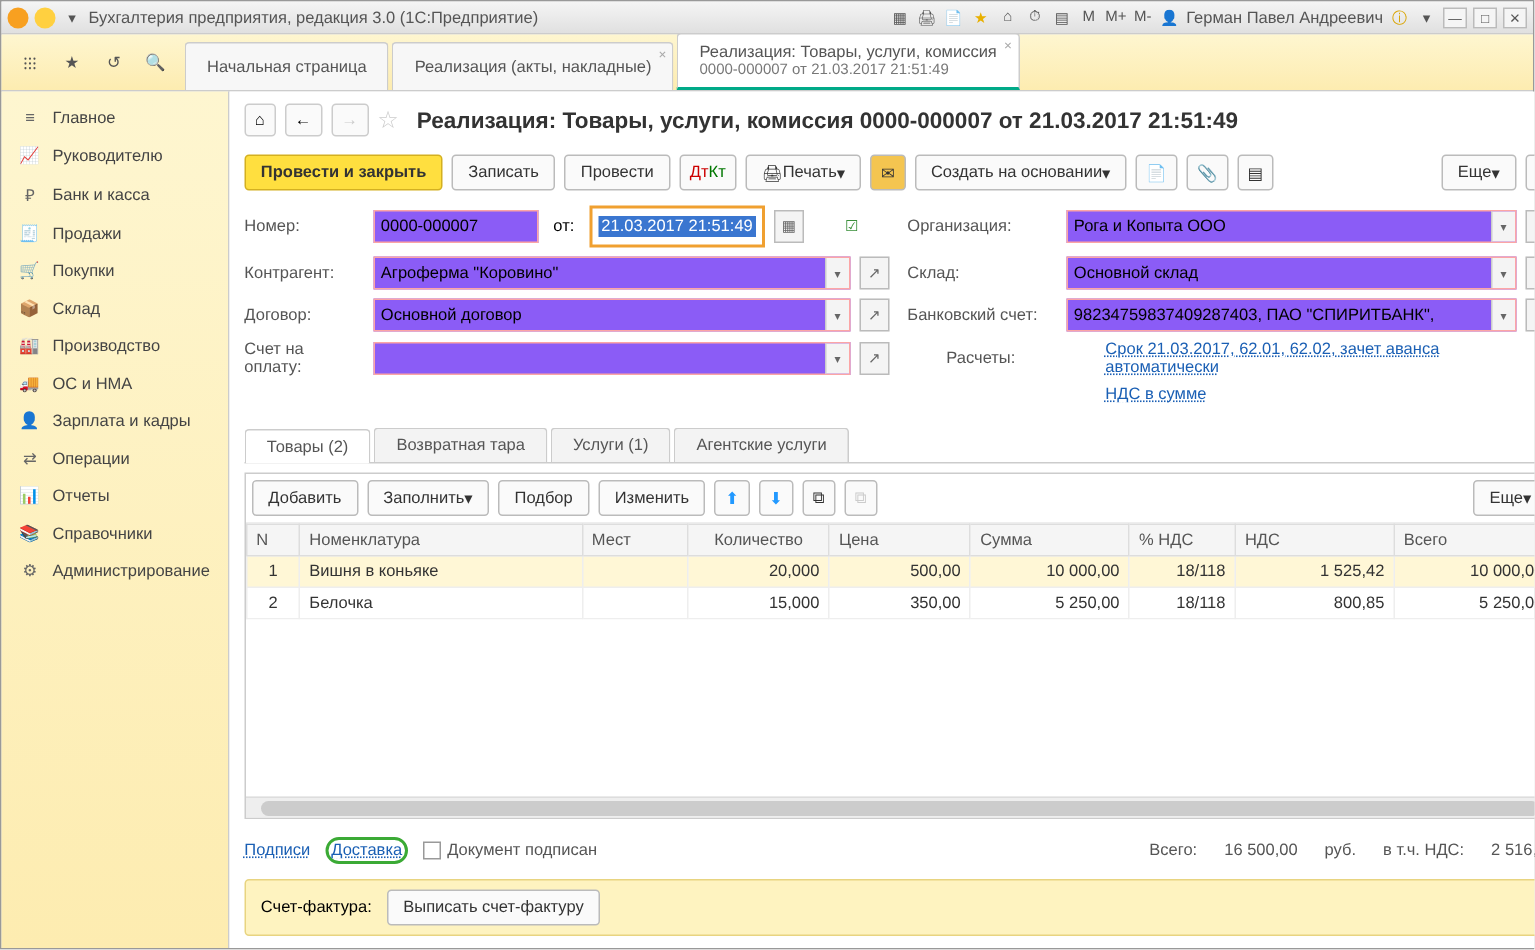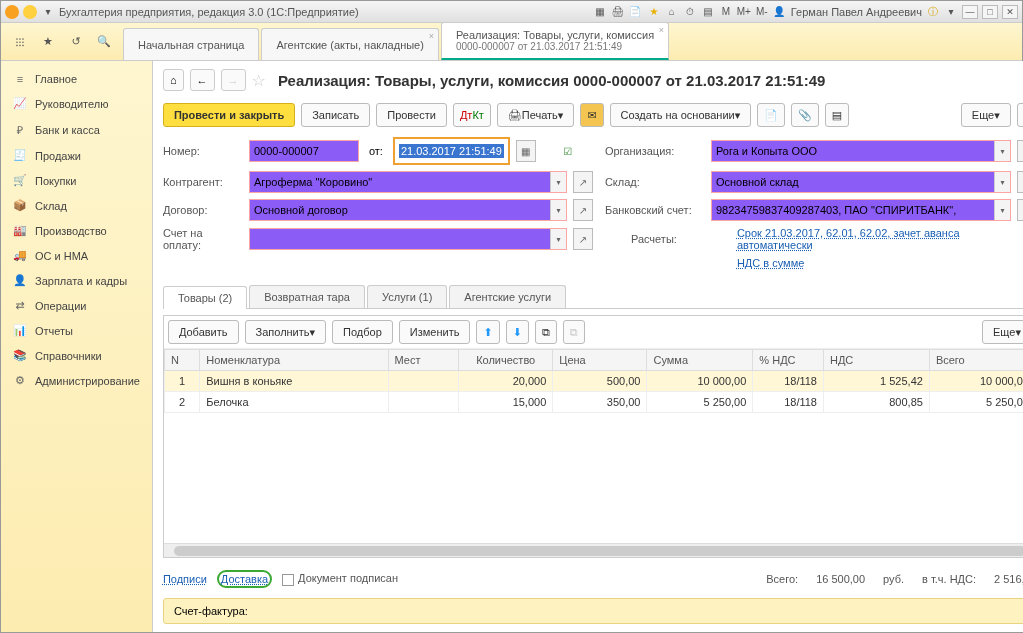--- a/index.html
+++ b/index.html
@@ -102,21 +102,21 @@
       <span class="qicon">⁝⁝⁝</span>
       <span class="qicon">★</span>
       <span class="qicon">↺</span>
       <span class="qicon">🔍</span>
     </div>
     <div class="tabs">
       <div class="tab">
           <span>Начальная страница</span>
         </div>
       <div class="tab">
-          <span>Агентские (акты, накладные)</span>
+          <span>Реализация (акты, накладные)</span>
           <span class="close">×</span>
         </div>
       <div class="tab active">
         <span>Реализация: Товары, услуги, комиссия</span>
         <span class="sub">0000-000007 от 21.03.2017 21:51:49</span>
         <span class="close">×</span>
       </div>
     </div>
   </div>
 
@@ -342,16 +342,17 @@
           <span>Всего:</span>
           <span>16 500,00</span>
           <span>руб.</span>
           <span>в т.ч. НДС:</span>
           <span>2 516,95</span>
         </div>
       </div>
 
       <div class="sf-bar">
         <span>Счет-фактура:</span>
+        <span class="btn">Выписать счет-фактуру</span>
       </div>
     </div>
   </div>
 </div>
 
 </body></html>

